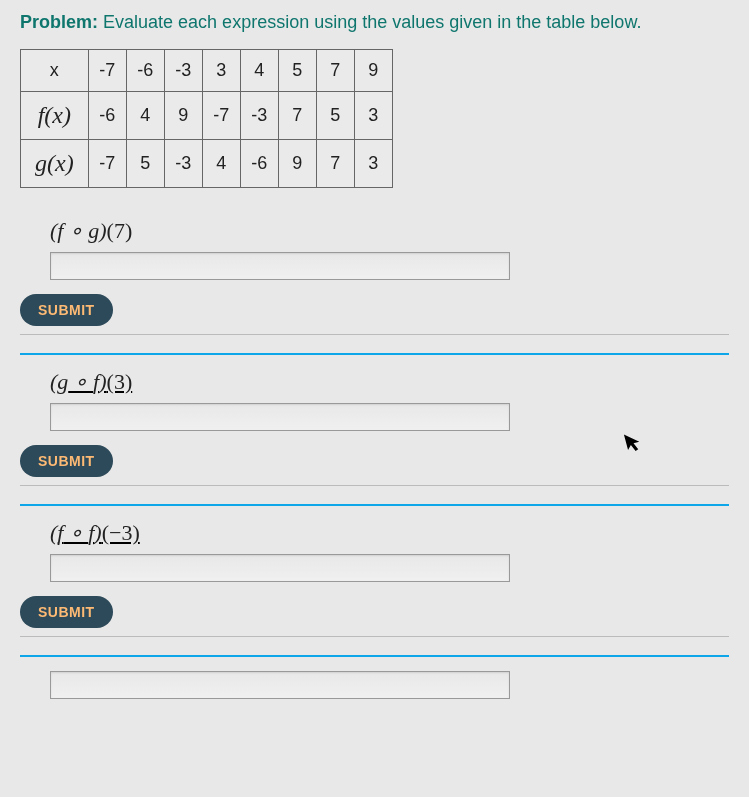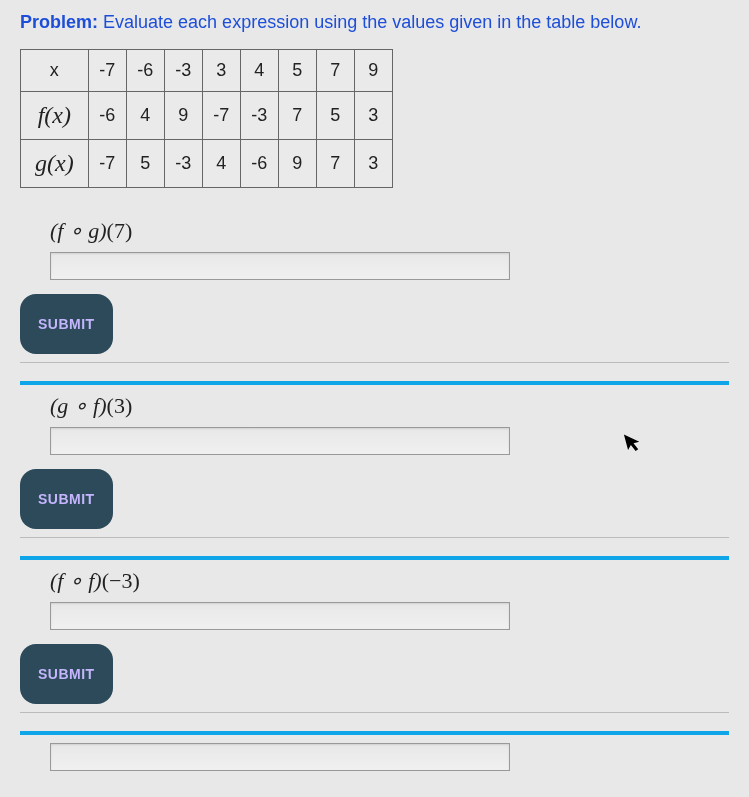--- a/index.html
+++ b/index.html
@@ -13,21 +13,21 @@
       width: 749px;
       height: 797px;
       overflow: hidden;
       position: relative;
     }
     .container {
       padding: 12px 20px 0 20px;
     }
     .problem-header {
       font-size: 18px;
-      color: #1d4ed8;
+      color: #0f766e;
       margin-bottom: 16px;
     }
     .problem-header b {
       font-weight: bold;
     }
     .data-table {
       border-collapse: collapse;
       margin-bottom: 30px;
       background: #eaeaea;
     }
@@ -76,32 +76,33 @@
       padding: 2px 6px;
       box-shadow: inset 0 1px 2px rgba(0,0,0,0.1);
     }
     .submit-row {
       margin: 14px 0 18px 0;
       border-bottom: 1px solid #bbb;
       padding-bottom: 8px;
     }
     .submit-btn {
       background: #2d4a5a;
-      color: #c4b5fd;
+      color: #fdba74;
       border: none;
       border-radius: 16px;
-      padding: 22px 18px;
+      padding: 8px 18px;
       font-size: 14px;
       font-weight: bold;
       letter-spacing: 0.5px;
       cursor: pointer;
     }
     .divider-top {
-      border-top: 4px solid #0ea5e9;
-      padding-top: 8px;
+      border-top: 2px solid #0ea5e9;
+      padding-top: 14px;
+      text-decoration: underline;
     }
     .cursor {
       position: absolute;
       top: 430px;
       left: 625px;
       font-size: 22px;
       color: black;
       transform: rotate(-15deg);
     }
   </style>

